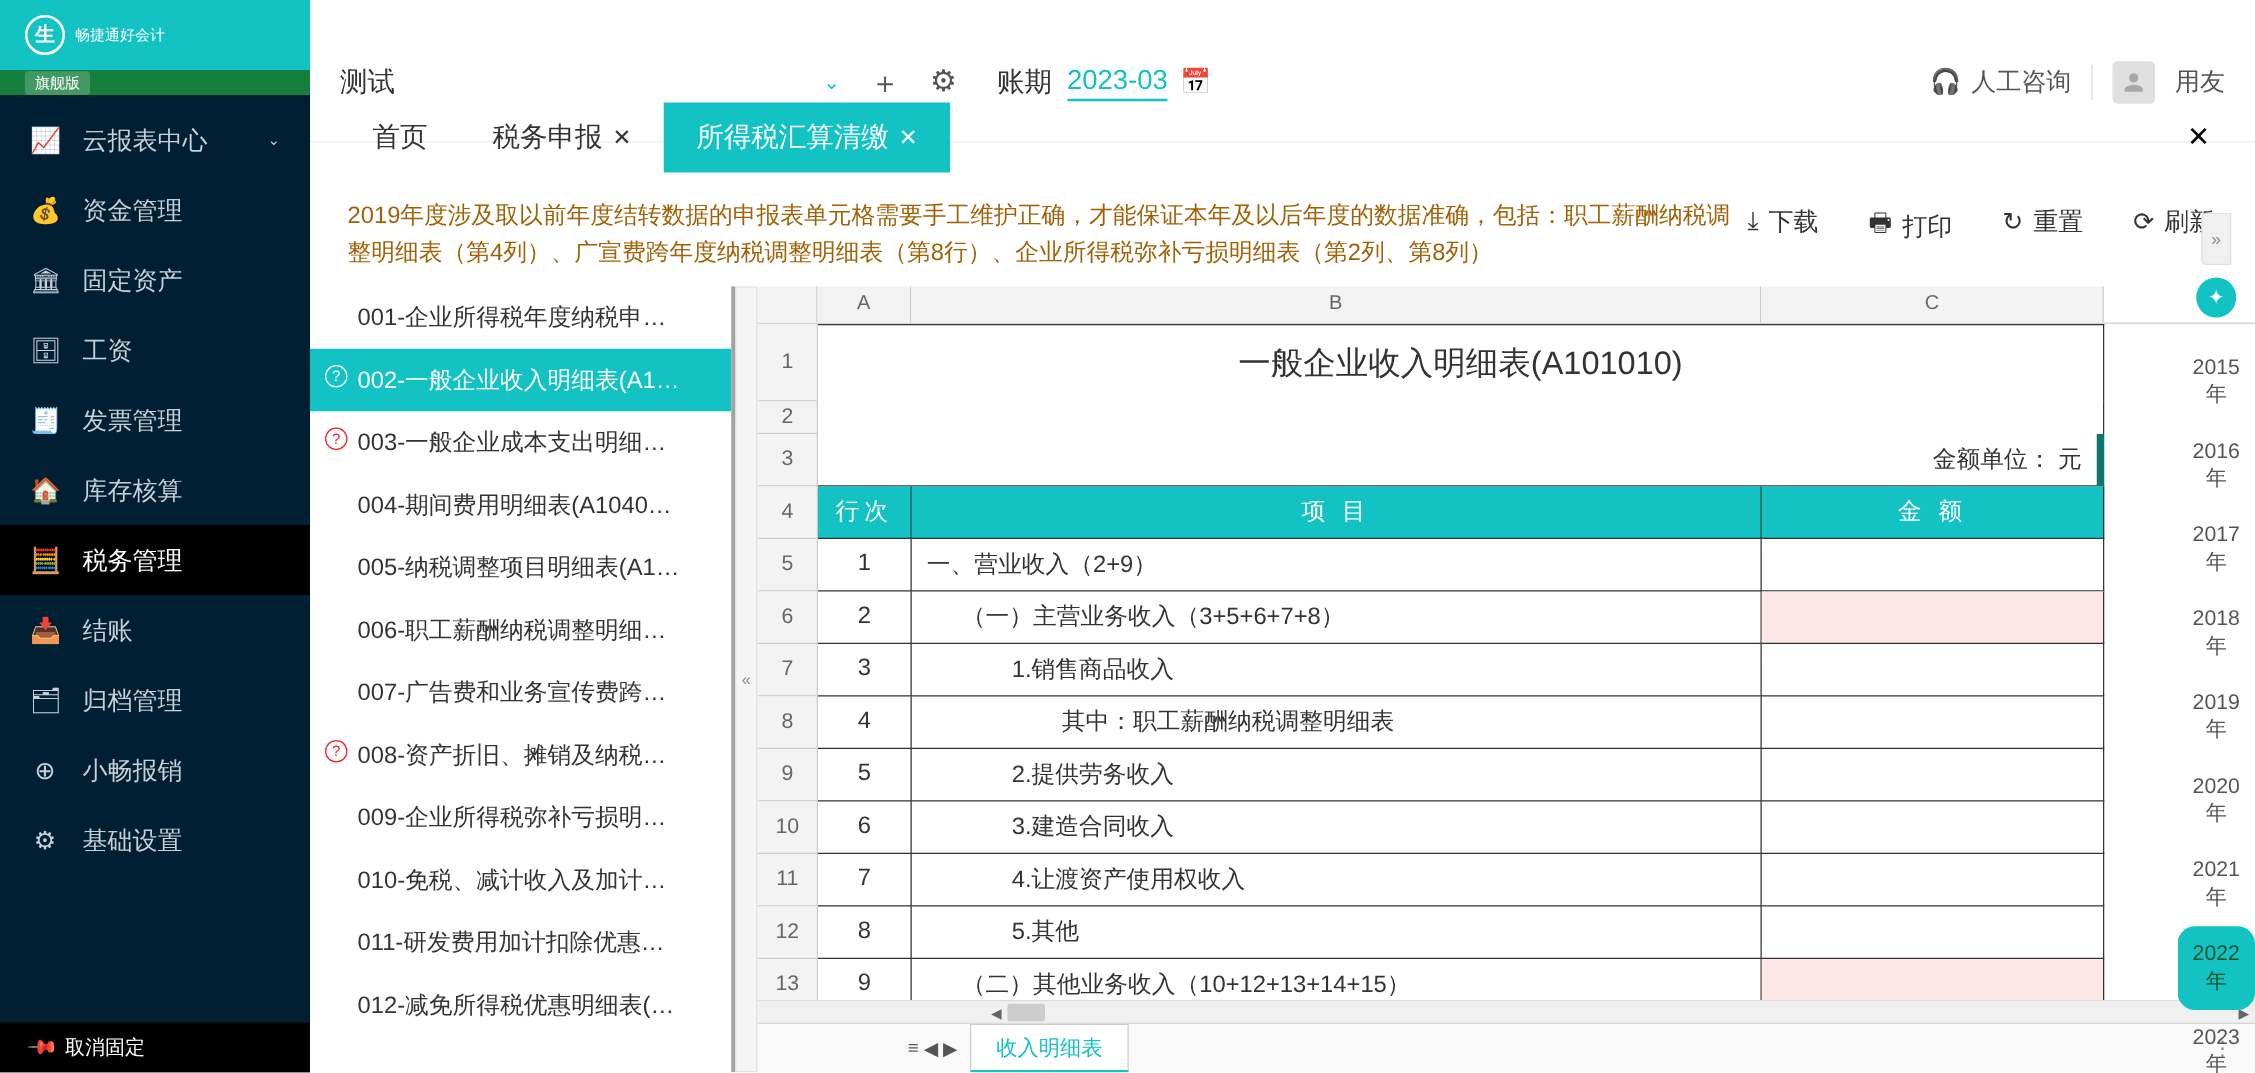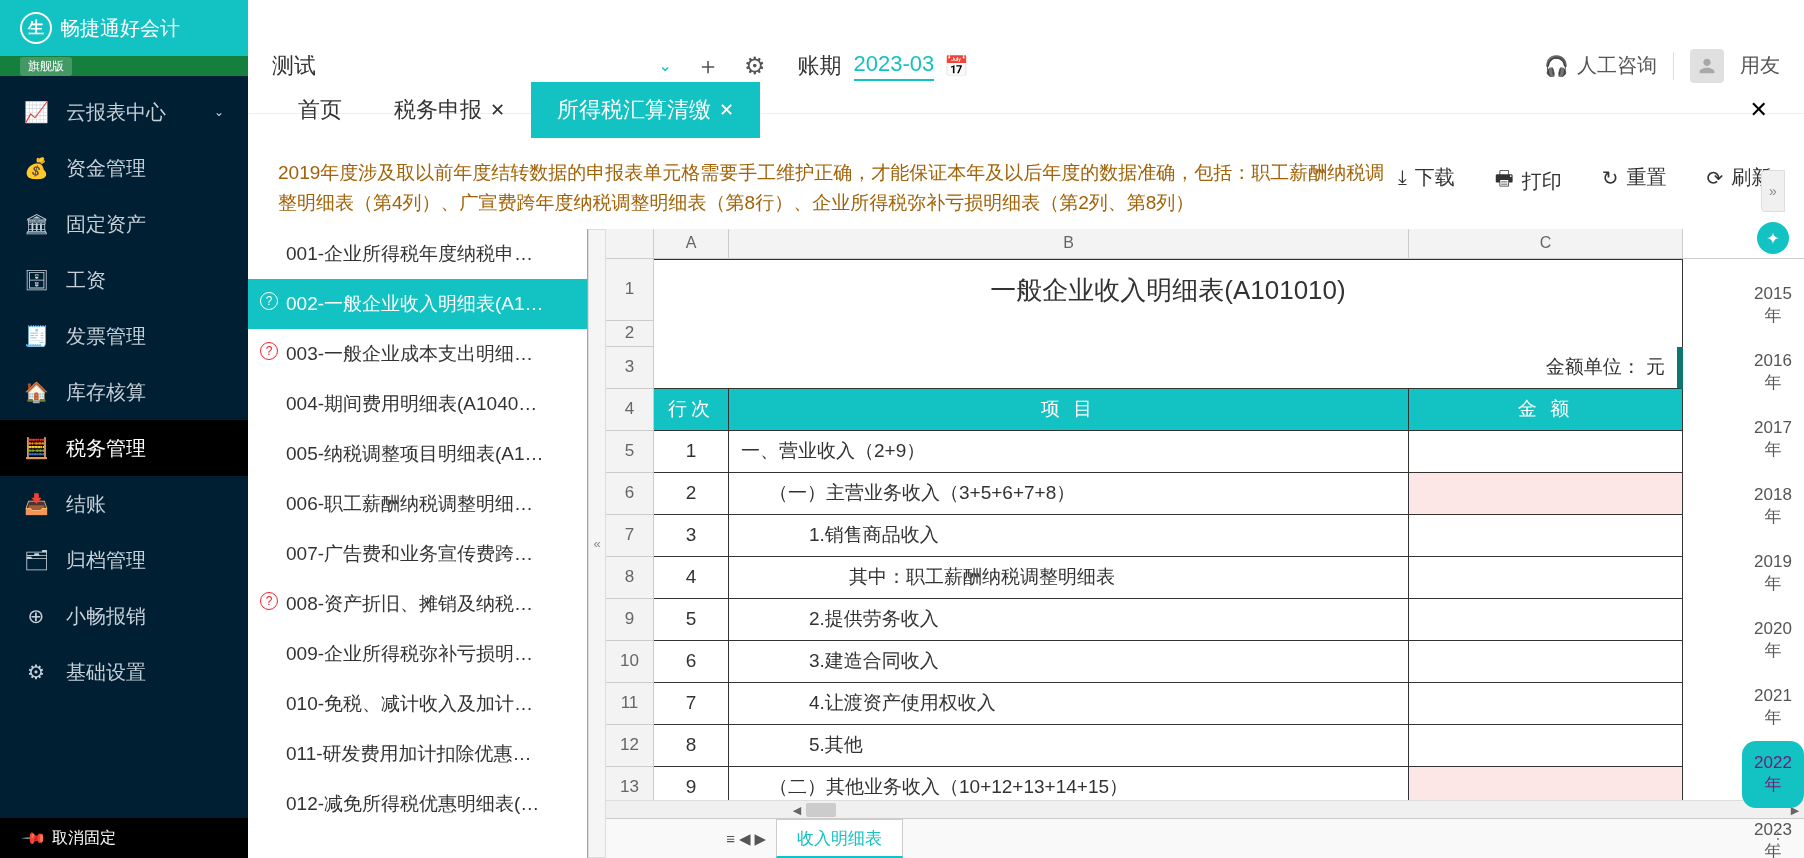--- a/index.html
+++ b/index.html
@@ -1,21 +1,21 @@
 <!DOCTYPE html>
 <html><head>
 <meta charset="utf-8">
 <style>
 *{box-sizing:border-box;margin:0;padding:0;font-family:"Microsoft YaHei","PingFang SC",sans-serif}
 body{width:1804px;height:858px;overflow:hidden;background:#fff;position:relative}
 .sidebar{position:absolute;left:0;top:0;width:248px;height:858px;background:#001f33}
 .logo-area{height:56px;background:#13c2c2;display:flex;align-items:center;padding:0 20px;color:#fff}
 .logo-icon{width:32px;height:32px;border:2px solid #fff;border-radius:50%;display:flex;align-items:center;justify-content:center;margin-right:8px;font-size:16px;font-weight:bold}
 .logo-text{display:flex;flex-direction:column}
-.logo-main{font-size:20px;font-weight:500}
+.logo-main{font-size:12px;font-weight:500}
 .edition-bar{background:#15803d;height:20px;padding:0 20px;display:flex;align-items:center}
 .edition{background:rgba(255,255,255,.2);color:#fff;font-size:12px;padding:1px 8px;border-radius:3px}
 .nav{padding-top:8px}
 .nav-item{height:56px;display:flex;align-items:center;padding:0 24px;color:#c5d0d9;font-size:20px;cursor:pointer}
 .nav-item.active{background:#000;color:#fff}
 .nav-icon{width:24px;margin-right:18px;font-size:20px;text-align:center}
 .nav-chev{margin-left:auto;font-size:12px}
 .pin-bar{position:absolute;bottom:0;left:0;width:248px;height:40px;background:#000;display:flex;align-items:center;padding:0 24px;color:#fff;font-size:16px}
 .pin-bar .pin-icon{margin-right:8px;font-size:16px;transform:rotate(45deg)}
 .topbar{position:absolute;left:248px;top:18px;right:0;height:96px;background:#fff;display:flex;align-items:center;padding:0 24px;border-bottom:1px solid #eee}
@@ -35,21 +35,21 @@
 .tab{display:flex;align-items:center;padding:0 26px;font-size:22px;color:#333;cursor:pointer;gap:8px}
 .tab.active{background:#13c2c2;color:#fff}
 .tab-close{font-size:18px}
 .tabs-close-all{margin-left:auto;display:flex;align-items:center;font-size:22px;padding:0 12px;cursor:pointer}
 .content{position:absolute;left:248px;top:138px;right:0;bottom:0;display:flex;flex-direction:column}
 .warning-row{display:flex;padding:20px 30px 10px}
 .warning{color:#a16207;font-size:19px;line-height:1.6;flex:1;max-width:1120px}
 .actions{display:flex;gap:40px;align-items:flex-start;padding-top:6px}
 .action{display:flex;align-items:center;gap:8px;font-size:20px;color:#333;cursor:pointer}
 .work{display:flex;flex:1;overflow:hidden}
-.form-list{width:340px;border-right:1px solid #a3a3a3;overflow-y:auto}
+.form-list{width:340px;border-right:3px solid #a3a3a3;overflow-y:auto}
 .form-item{padding:12px 18px 12px 38px;font-size:19px;color:#333;cursor:pointer;white-space:nowrap;overflow:hidden;text-overflow:ellipsis;position:relative}
 .form-item.selected{background:#13c2c2;color:#fff}
 .form-item .qmark{position:absolute;left:12px;top:13px;width:18px;height:18px;border:1.5px solid #f5222d;border-radius:50%;font-size:12px;line-height:16px;text-align:center;color:#f5222d}
 .form-item.selected .qmark{border-color:#fff;color:#fff}
 .collapse-handle{width:18px;display:flex;align-items:center;justify-content:center;background:#f5f5f5;border:1px solid #ddd;font-size:13px;color:#888;cursor:pointer}
 .sheet{flex:1;display:flex;flex-direction:column;position:relative}
 .col-headers{display:flex;height:30px;border-bottom:1px solid #ccc}
 .corner{width:48px;border-right:1px solid #ccc;background:#f3f3f3}
 .ch{border-right:1px solid #ccc;background:#f3f3f3;display:flex;align-items:center;justify-content:center;font-size:16px;color:#666}
 .chA{width:75px}.chB{width:680px}.chC{width:274px}
@@ -71,21 +71,21 @@
 .st-tab{padding:0 20px;display:flex;align-items:center;border:1px solid #ccc;border-bottom:2px solid #13c2c2;background:#fff;color:#13c2c2;font-size:17px;font-weight:500}
 .st-dots{margin-left:auto;padding:0 18px;display:flex;align-items:center;color:#888}
 .hscroll{height:18px;background:#f0f0f0;border-top:1px solid #ddd;position:relative}
 .hscroll-track{position:absolute;left:200px;right:10px;top:2px;height:14px}
 .hscroll-thumb{position:absolute;left:0;width:30px;height:14px;background:#ccc;border-radius:2px}
 .hscroll-arrow{position:absolute;top:0;width:18px;height:18px;display:flex;align-items:center;justify-content:center;font-size:11px;color:#666}
 .year-rail{position:absolute;right:0;top:170px;width:62px;display:flex;flex-direction:column;align-items:center}
 .year-expand{width:24px;height:42px;background:#f0f0f0;border:1px solid #ddd;border-radius:4px 0 0 4px;display:flex;align-items:center;justify-content:center;font-size:14px;color:#888;margin-bottom:10px}
 .year-badge{width:32px;height:32px;background:#13c2c2;border-radius:50%;color:#fff;display:flex;align-items:center;justify-content:center;font-size:16px;margin-bottom:18px}
 .year{font-size:17px;color:#555;padding:12px 6px;cursor:pointer;width:100%;text-align:center}
-.year.active{background:#13c2c2;color:#701a75;border-radius:14px}
+.year.active{background:#13c2c2;color:#14532d;border-radius:14px}
 .row .cell:first-of-type{border-left:1px solid #333}
 </style>
 </head>
 <body>
 
 <div class="sidebar">
   <div class="logo-area">
     <div class="logo-icon">生</div>
     <div class="logo-text">
       <div class="logo-main">畅捷通好会计</div>

